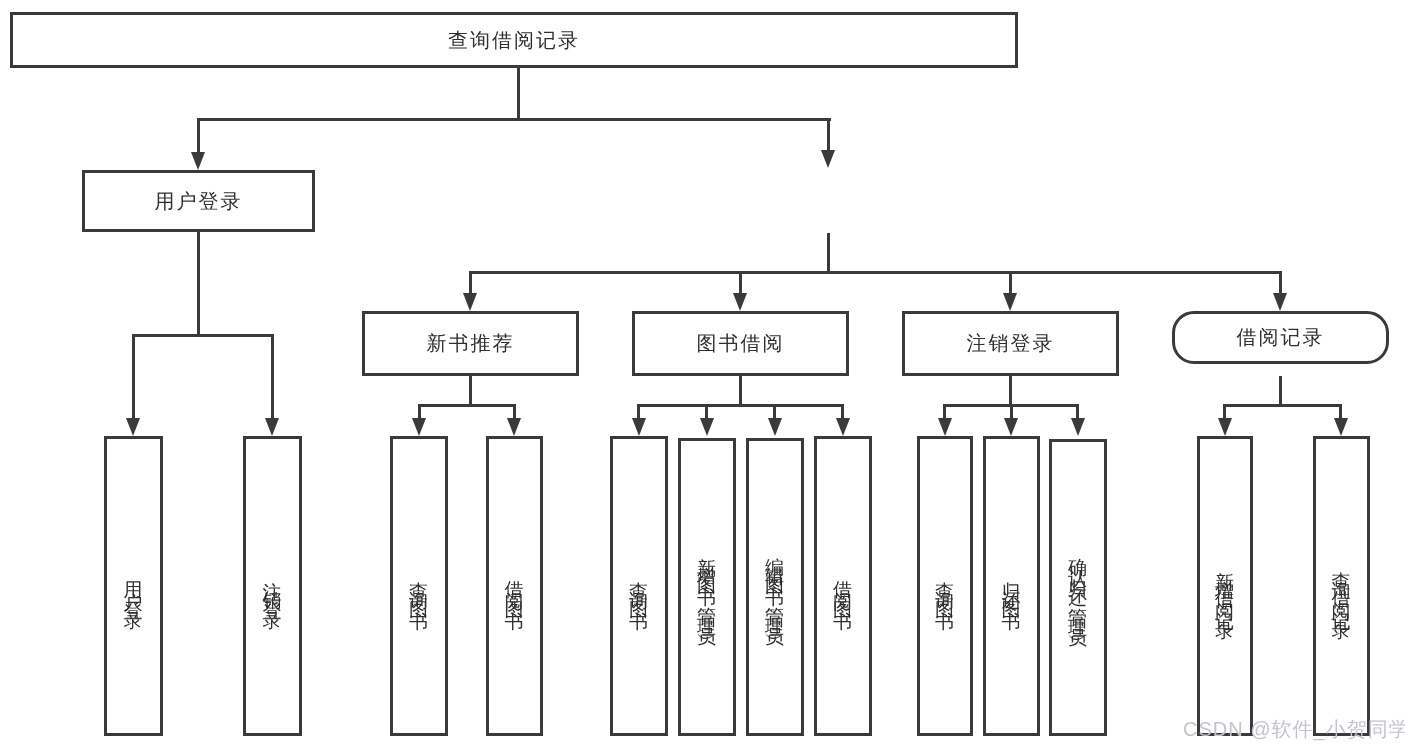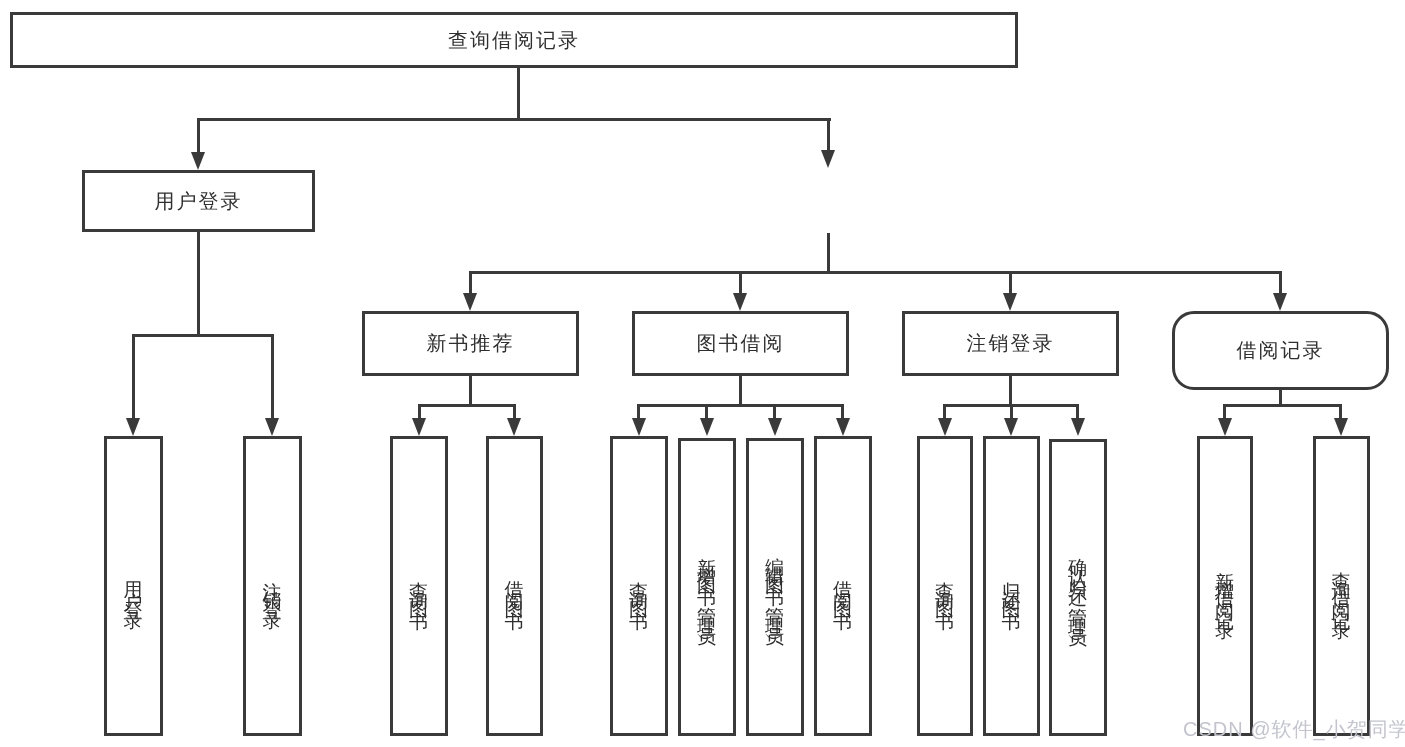--- a/index.html
+++ b/index.html
@@ -103,21 +103,21 @@
 
   <div class="box" style="left:632px;top:311px;width:217px;height:65px;">
     <span>图书借阅</span>
   </div>
   <div class="box" style="left:362px;top:311px;width:217px;height:65px;">
     <span>新书推荐</span>
   </div>
   <div class="box" style="left:902px;top:311px;width:217px;height:65px;">
     <span>注销登录</span>
   </div>
-  <div class="box" style="left:1172px;top:311px;width:217px;height:79px;border-radius:22px;">
+  <div class="box" style="left:1172px;top:311px;width:217px;height:53px;border-radius:22px;">
     <span>借阅记录</span>
   </div>
 
   <div class="line" style="left:469px;top:376px;width:3px;height:30px;"></div>
   <div class="line" style="left:418px;top:404px;width:98px;height:3px;"></div>
   <div class="line" style="left:418px;top:404px;width:3px;height:16px;"></div>
   <div class="arrow" style="left:412px;top:418px;"></div>
   <div class="line" style="left:513px;top:404px;width:3px;height:16px;"></div>
   <div class="arrow" style="left:507px;top:418px;"></div>
 

